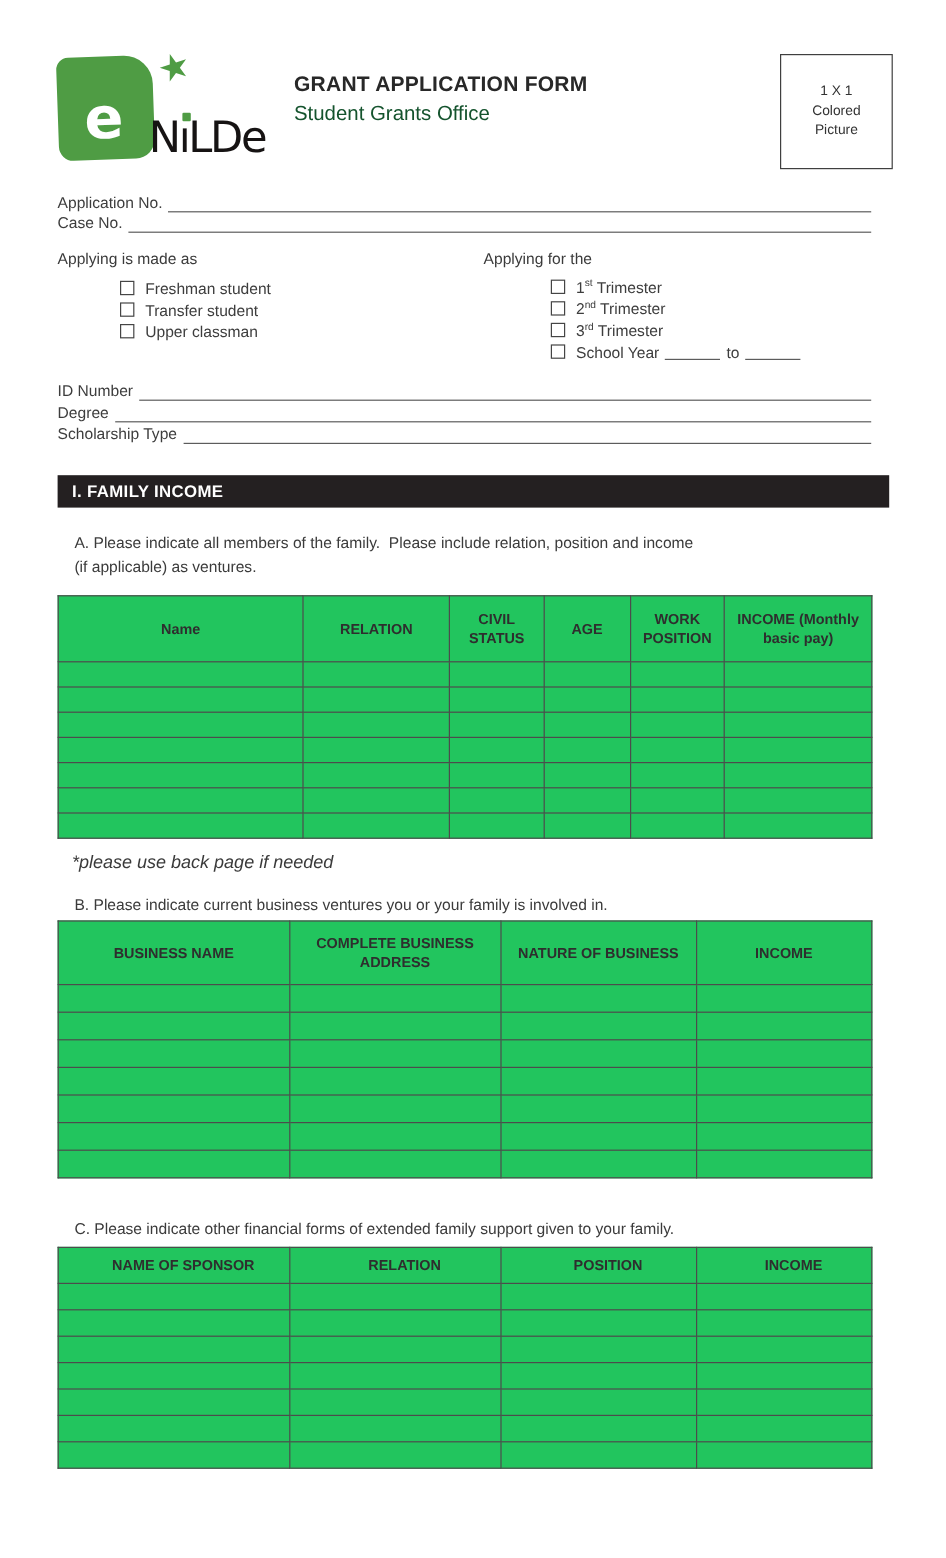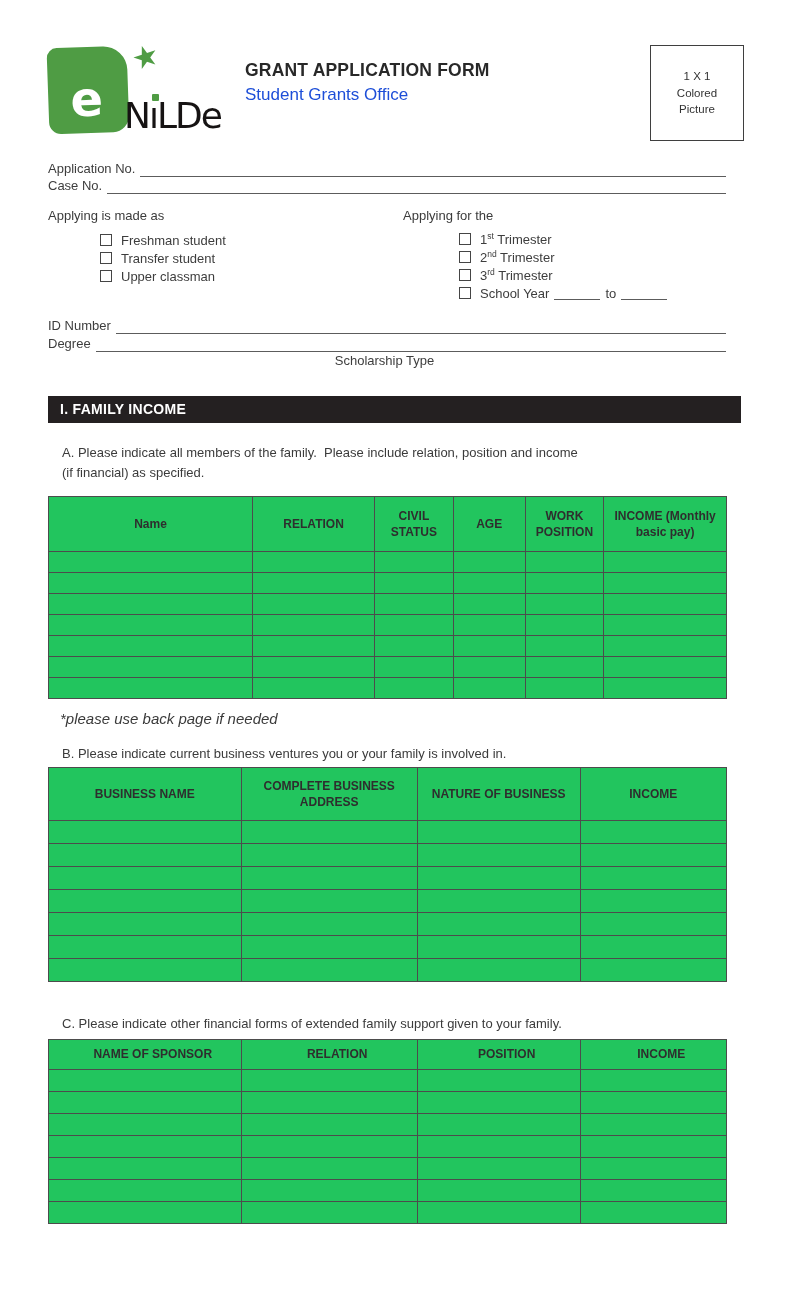--- a/index.html
+++ b/index.html
@@ -15,21 +15,21 @@
   .star{position:absolute;left:84px;top:-2px;font-size:30px;line-height:1;color:#4f9c44;
         transform:rotate(-18deg);}
   .ltext{position:absolute;left:76px;bottom:2px;font-family:"DejaVu Sans",sans-serif;
          font-weight:normal;font-size:36px;line-height:1;letter-spacing:-2px;color:#161313;}
   .iwrap{position:relative;display:inline-block;}
   .idot{position:absolute;left:3px;top:-4px;width:7px;height:7px;background:#4f9c44;border-radius:1px;}
 
   
   .titleblock{position:absolute;left:245px;top:60px;}
   .title{font-size:17.5px;font-weight:bold;color:#282828;letter-spacing:.2px;}
-  .subtitle{font-size:17px;color:#1d4ed8;margin-top:4px;}
+  .subtitle{font-size:17px;color:#14532d;margin-top:4px;}
   .photobox{position:absolute;left:650px;top:45px;width:92px;height:94px;border:1px solid #3f3f3f;
             display:flex;flex-direction:column;align-items:center;justify-content:center;
             font-size:11.5px;line-height:1.45;color:#333;text-align:left;}
 
   
   .fline{position:absolute;left:48px;right:62px;height:18px;display:flex;align-items:center;}
   .fline .lbl{white-space:nowrap;padding-right:5px;line-height:1.2;}
   .fline .ln{flex:1;border-bottom:1px solid #5c5c5c;height:15px;}
 
   
@@ -131,28 +131,28 @@
   </div>
 
   <div class="fline" style="top:317px;">
     <span class="lbl">ID Number</span>
     <span class="ln"></span>
   </div>
   <div class="fline" style="top:335px;">
     <span class="lbl">Degree</span>
     <span class="ln"></span>
   </div>
-  <div class="fline" style="top:353px;flex-direction:column;">
+  <div class="fline" style="top:353px;">
     <span class="lbl">Scholarship Type</span>
     <span class="ln"></span>
   </div>
 
   <div class="secbar">I. FAMILY INCOME</div>
 
-  <div class="note" style="top:443px;width:560px;"><span>A. Please indicate all members of the family.  Please include relation, position and income</span><br><span>(if financial) as specified.</span></div>
+  <div class="note" style="top:443px;width:560px;"><span>A. Please indicate all members of the family.  Please include relation, position and income</span><br><span>(if applicable) as ventures.</span></div>
 
   <table id="tableA">
     <colgroup>
         <col class="ca1">
         <col class="ca2">
         <col class="ca3">
         <col class="ca4">
         <col class="ca5">
         <col class="ca6">
       </colgroup>

